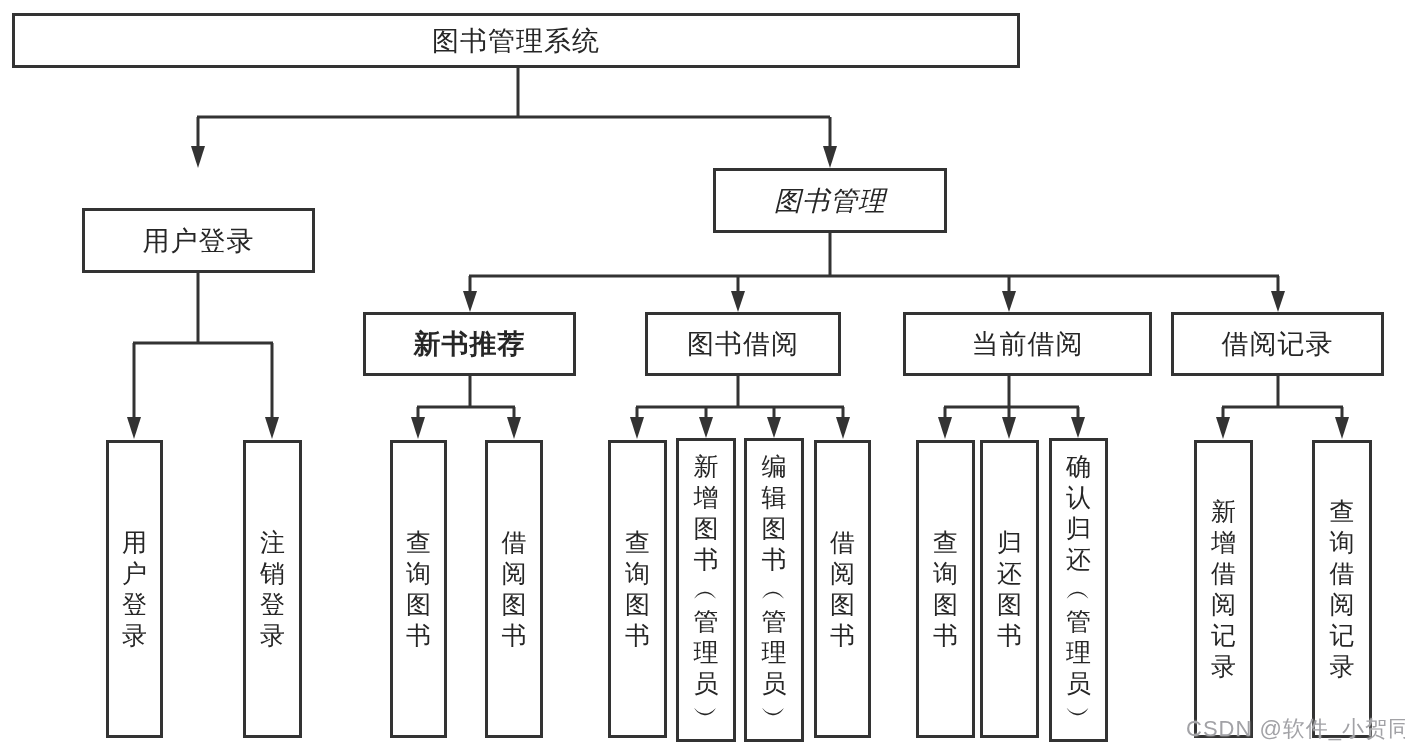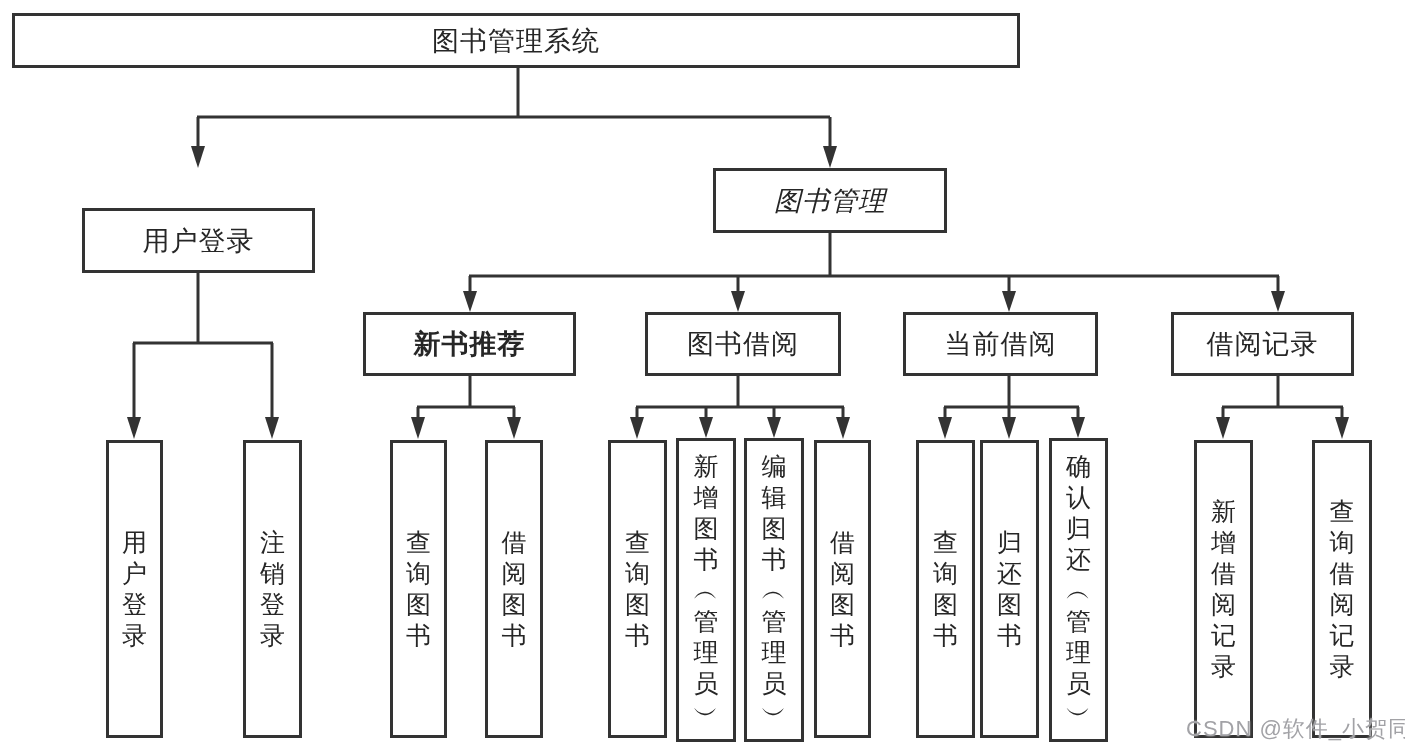--- a/index.html
+++ b/index.html
@@ -118,24 +118,24 @@
   <div class="node h-node" style="left:713px; top:168px; width:234px; height:65px;font-style:italic;">
     <span>图书管理</span>
   </div>
 
   <div class="node h-node" style="left:363px; top:312px; width:213px; height:64px;font-weight:bold;">
     <span>新书推荐</span>
   </div>
   <div class="node h-node" style="left:631px; top:312px; width:196px; height:64px;margin-left:14px;">
     <span>图书借阅</span>
   </div>
-  <div class="node h-node" style="left:903px; top:312px; width:195px; height:64px;">
+  <div class="node h-node" style="left:903px; top:312px; width:249px; height:64px;">
     <span>当前借阅</span>
   </div>
-  <div class="node h-node" style="left:1171px; top:312px; width:183px; height:64px;">
+  <div class="node h-node" style="left:1171px; top:312px; width:213px; height:64px;">
     <span>借阅记录</span>
   </div>
 
   <div class="node v-node" style="left:106px; top:440px; width:57px; height:298px;">
     <span>
         <span class="ch">用</span>
         <span class="ch">户</span>
         <span class="ch">登</span>
         <span class="ch">录</span>
       </span>

